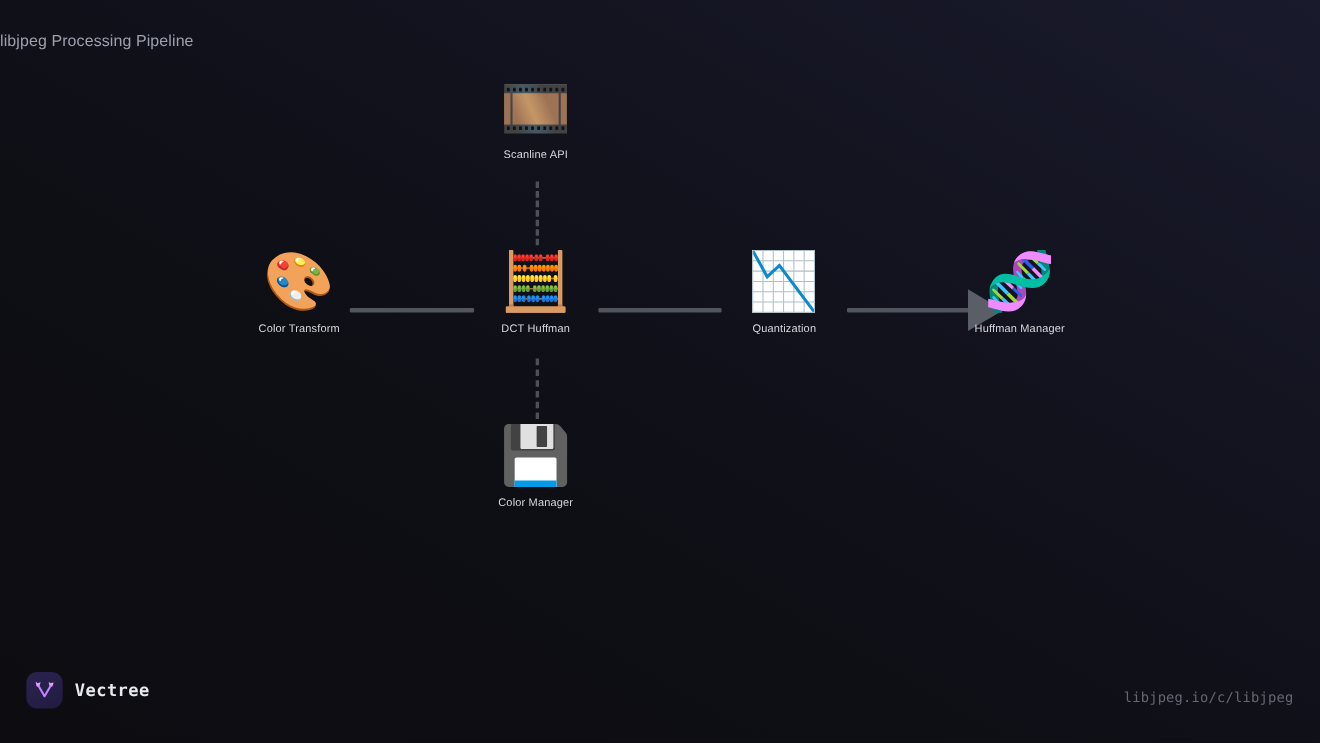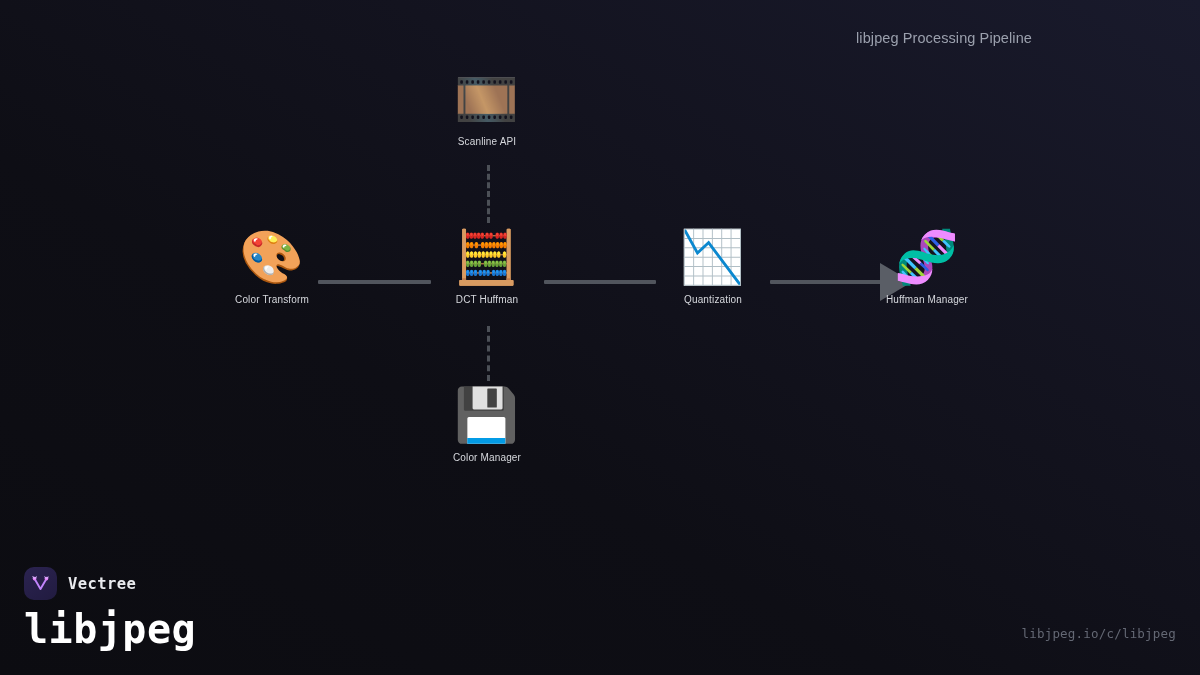--- a/index.html
+++ b/index.html
@@ -31,21 +31,21 @@
     inset: 0;
     z-index: 2;
   }
 
   
   .diagram-title {
     position: absolute;
     top: 30px;
     left: 0;
     width: 1032px;
-    text-align: right;
+    text-align: left;
     font-size: 14.5px;
     color: #9ba0ad;
     letter-spacing: 0.1px;
   }
 
   
   .node {
     position: absolute;
     width: 180px;
     margin-left: -90px;
@@ -199,16 +199,15 @@
       <svg width="21" height="21" viewBox="0 0 24 24" aria-hidden="true">
         <path d="M5.2 6.6 L12 18.2 L18.8 6.6" stroke="#c084fc" stroke-width="2.2" fill="none" stroke-linecap="round" stroke-linejoin="round"></path>
         <circle cx="5.2" cy="6.4" r="2.1" fill="#e879f9"></circle>
         <circle cx="18.8" cy="6.4" r="2.1" fill="#e879f9"></circle>
         <path d="M5.2 6.4 L3.3 4.2 M5.2 6.4 L7.3 4.4" stroke="#d8b4fe" stroke-width="1.2" stroke-linecap="round"></path>
         <path d="M18.8 6.4 L16.8 4.3 M18.8 6.4 L20.8 4.5" stroke="#d8b4fe" stroke-width="1.2" stroke-linecap="round"></path>
       </svg>
     </div>
     <div class="brand-name">Vectree</div>
   </div>
-  <div class="brand-title">libjpeg</div>
 </div>
 
 <div class="footer-url">libjpeg.io/c/libjpeg</div>
 
 </body></html>

